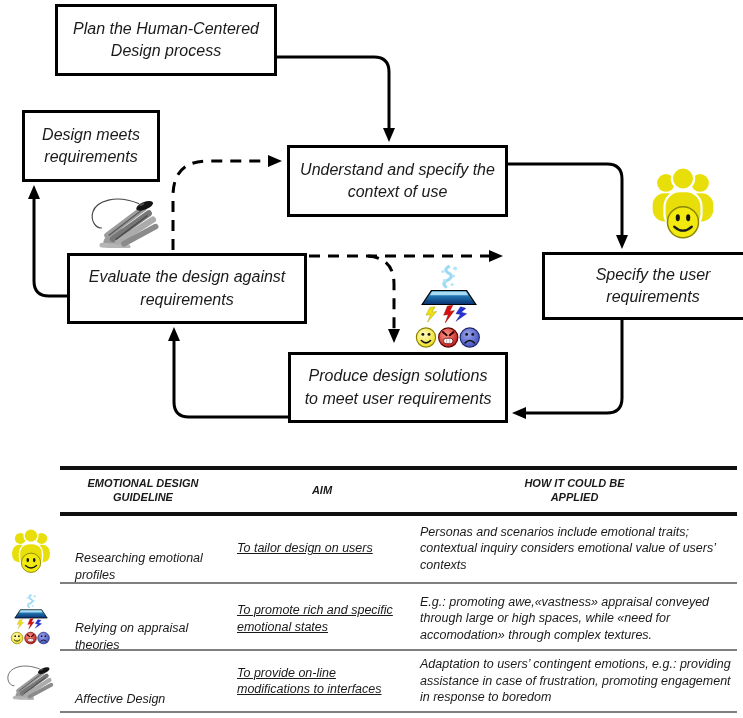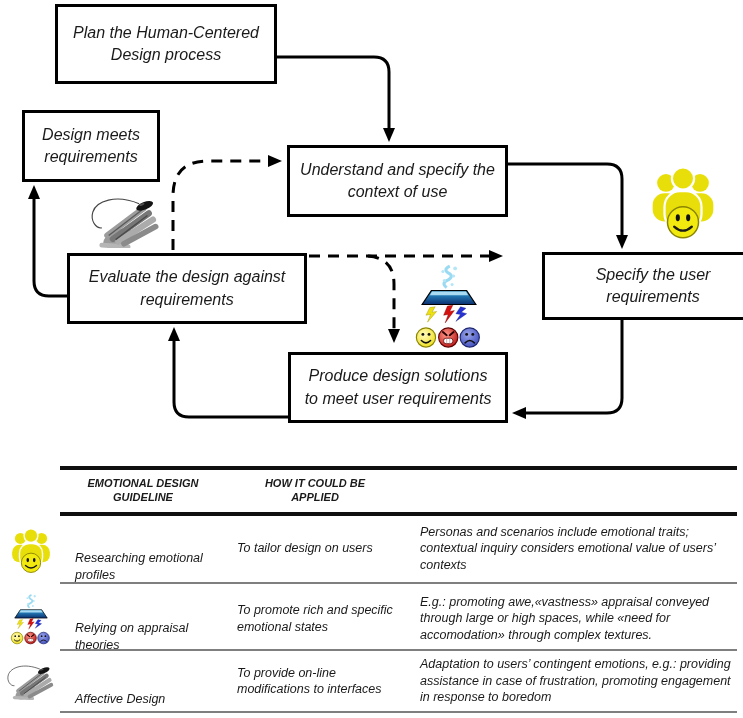--- a/index.html
+++ b/index.html
@@ -4,21 +4,21 @@
 <style>
   html,body{margin:0;padding:0;background:#fff;}
   body{width:743px;height:718px;position:relative;overflow:hidden;
        font-family:"Liberation Sans",sans-serif;color:#1a1a1a;}
 
   
   .fc-box{position:absolute;box-sizing:border-box;border:3px solid #000;background:#fff;
           display:flex;align-items:center;justify-content:center;text-align:center;
           font-style:italic;font-size:16px;line-height:1.38;padding:0 10px;z-index:3;}
   .fc-box.tight{padding:0 24px;}
-  #box-plan      {left:55px; top:4px;  width:222px;height:80px;}
+  #box-plan      {left:55px; top:4px;  width:222px;height:72px;}
   #box-design    {left:22px; top:110px;width:138px;height:72px;}
   #box-understand{left:287px;top:145px;width:221px;height:72px;}
   #box-evaluate  {left:67px; top:253px;width:240px;height:71px;}
   #box-specify   {left:508px;top:252px;width:222px;height:68px;margin-left:34px;}
   #box-produce   {left:288px;top:352px;width:220px;height:71px;}
 
   #fc-arrows{position:absolute;left:0;top:0;width:743px;height:455px;z-index:1;}
 
   .fc-icon{position:absolute;z-index:2;}
   #icon-personas-fc {left:646px;top:158px;width:74px;height:84px;}
@@ -37,21 +37,21 @@
         grid-template-columns:62px 162px 196px 1fr;align-items:center;}
   #thead-row{top:12px;height:44px;font-weight:bold;font-size:11px;line-height:1.3;}
   #thead-row .hcell{text-align:center;}
   #thead-row .hcell.h3 span{display:inline-block;max-width:110px;}
   #thead-row .hcell.h3{padding-right:14px;}
   #row-1{top:58px; height:68px;}
   #row-2{top:128px;height:65px;}
   #row-3{top:195px;height:60px;}
   .cell{font-size:12.5px;line-height:1.32;}
   .cell.c1{padding-left:13px;padding-right:10px;margin-top:36px;}
-  .cell.c2{padding-left:13px;padding-right:25px;}
+  .cell.c2{padding-left:13px;padding-right:25px;text-decoration:underline;}
   .cell.c3{padding-right:4px;}
   .icell{display:flex;align-items:center;justify-content:center;}
   .icell svg{display:block;}
 </style>
 </head>
 <body>
 
 <svg width="0" height="0" style="position:absolute" aria-hidden="true">
   <defs>
     <radialGradient id="gy" cx="40%" cy="35%" r="75%">
@@ -166,20 +166,21 @@
 <div id="gtable">
   <div class="rule black" id="rule-1"></div>
   <div class="rule black" id="rule-2"></div>
   <div class="rule gray" id="rule-3"></div>
   <div class="rule gray" id="rule-4"></div>
   <div class="rule gray" id="rule-5"></div>
 
   <div class="trow" id="thead-row">
     <div class="hcell"></div>
     <div class="hcell">EMOTIONAL DESIGN GUIDELINE</div>
+    <div class="hcell">AIM</div>
     <div class="hcell h3">
       <span>HOW IT COULD BE APPLIED</span>
     </div>
   </div>
 
   <div class="trow" id="row-1">
     <div class="icell">
       <svg width="46" height="54" viewBox="0 0 100 112">
         <use href="#sym-personas"></use>
         </svg>

